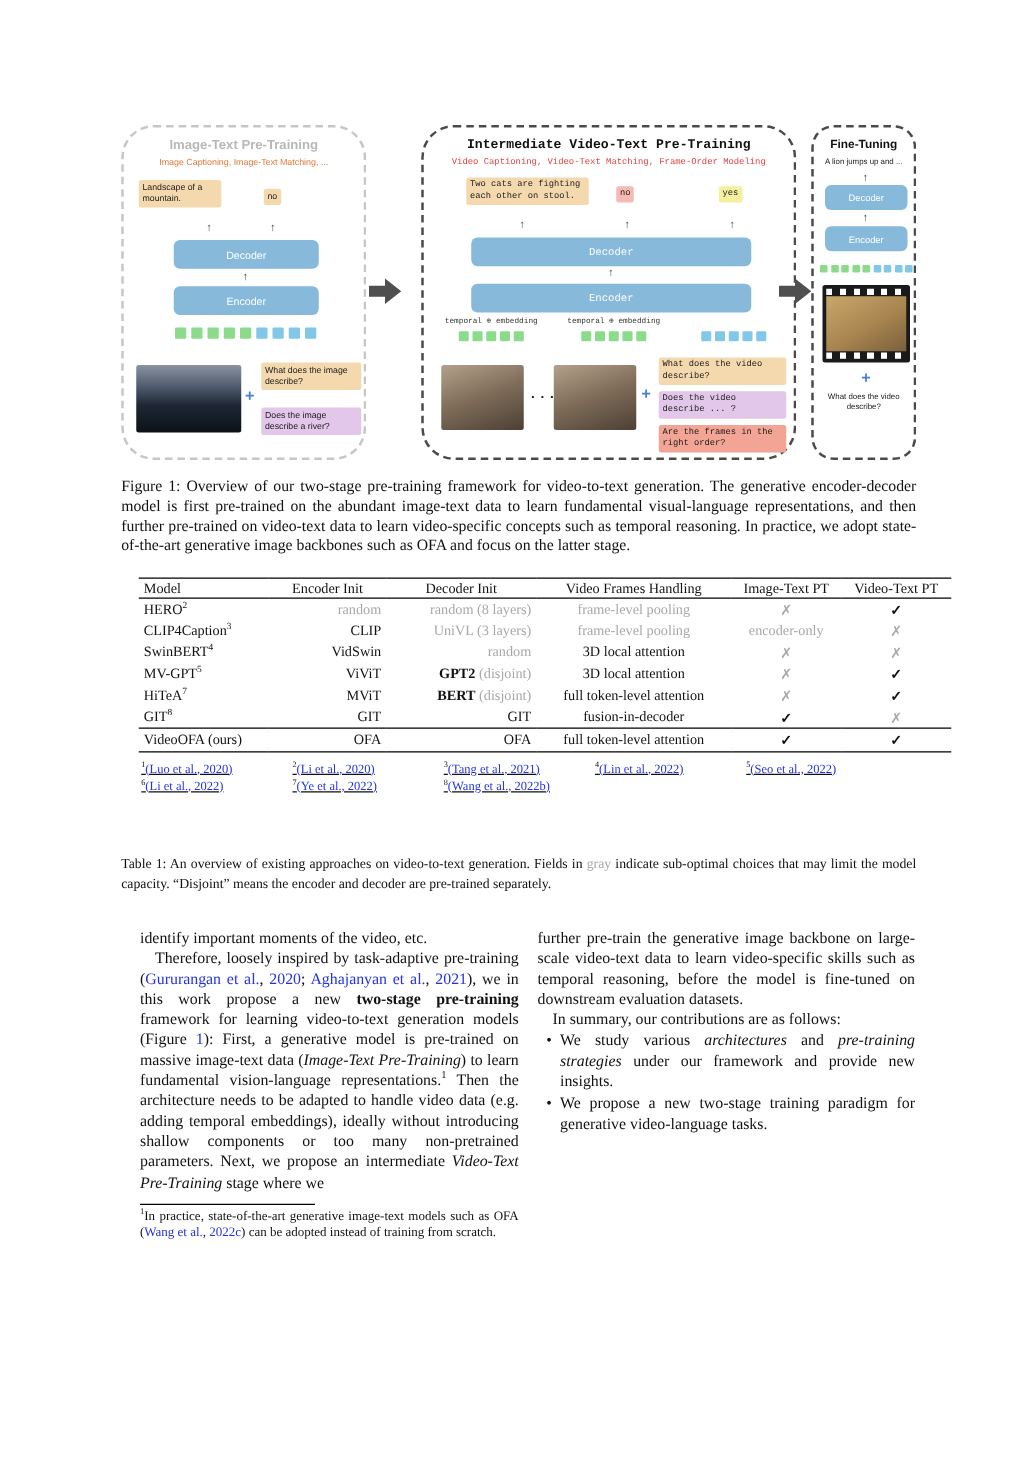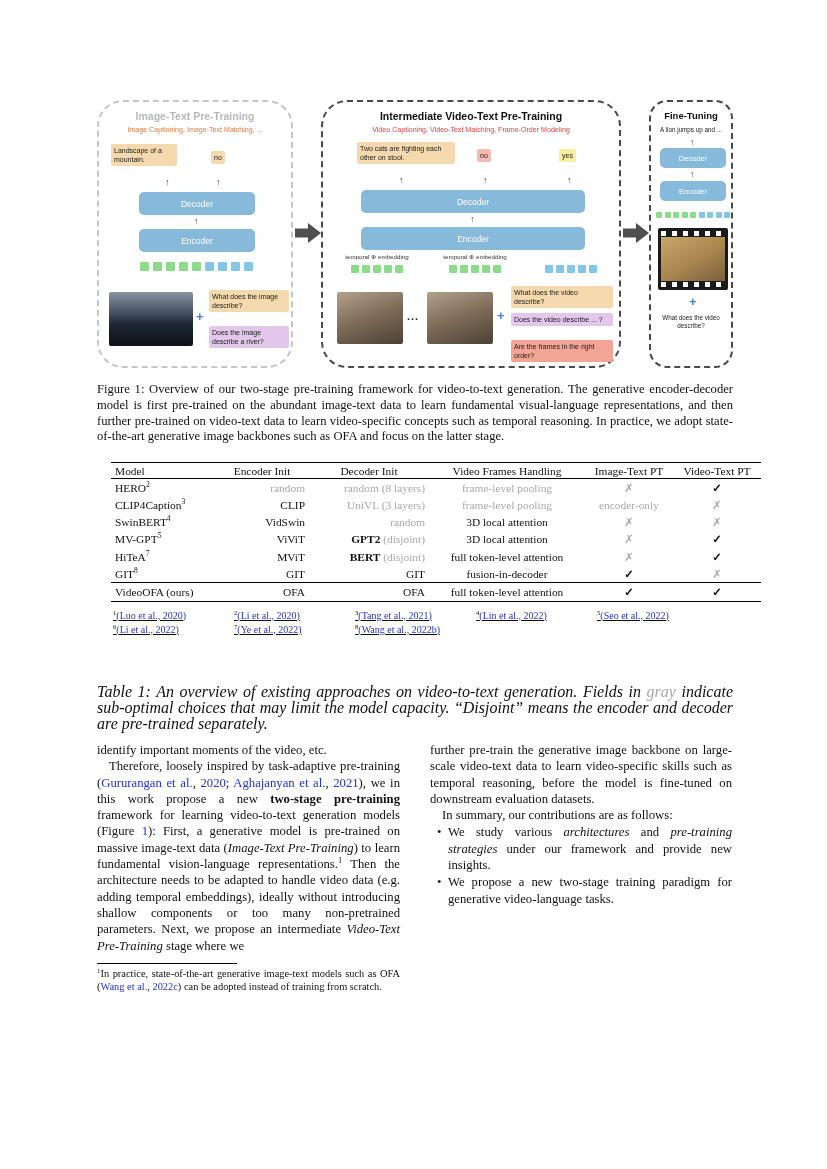--- a/index.html
+++ b/index.html
@@ -4,21 +4,21 @@
 <style>
   html,body{margin:0;padding:0;background:#e8e8e8;}
   .page{position:relative;width:827px;height:1169px;background:#ffffff;margin:0 auto;overflow:hidden;
         font-family:"Liberation Serif",serif;color:#111;}
 
   
   .figure{position:absolute;left:97px;top:100px;width:636px;height:272px;}
   .panel{position:absolute;top:0;height:268px;border:2px dashed #4a4a4a;border-radius:26px;box-sizing:border-box;
          font-family:"Liberation Sans",sans-serif;}
   .panel1{left:0;width:196px;border-color:#c6c6c6;}
-  .panel2{left:224px;width:300px;}
+  .panel2{left:240px;width:300px;font-family:Liberation Mono, monospace;}
   .panel3{left:552px;width:84px;border-radius:18px;}
   .p-title{position:absolute;top:8px;left:0;right:0;text-align:center;font-weight:bold;font-size:10.5px;}
   .panel1 .p-title{color:#b8b8b8;}
   .panel3 .p-title{font-size:9.5px;}
   .p-sub{position:absolute;top:24px;left:0;right:0;text-align:center;font-size:7.1px;}
   .p-sub.orange{color:#e0793a;}
   .p-sub.red{color:#e64040;}
   .chip{position:absolute;border-radius:2px;padding:2px 3px;font-size:7px;line-height:1.3;color:#1a1a1a;}
   .chip.tan{background:#f3d9ad;}
   .chip.purple{background:#e2c7ea;}
@@ -45,22 +45,22 @@
   .stage-arrow{position:absolute;top:122px;width:26px;height:22px;background:#4f4f4f;
                clip-path:polygon(0 30%,50% 30%,50% 4%,100% 50%,50% 96%,50% 70%,0 70%);}
   .filmstrip{position:absolute;left:7px;top:126px;width:70px;height:62px;background:#1a1a1a;border-radius:2px;
              box-sizing:border-box;padding:3px 3px;}
   .sprocket{height:5px;background:repeating-linear-gradient(90deg,#fff 0 5px,#1a1a1a 5px 11px);}
   .film-img{height:44px;margin:1px 0;background:linear-gradient(150deg,#c9a86a 0%,#a8844f 55%,#79603c 100%);}
 
   
   .figcaption{position:absolute;left:97px;top:382px;width:636px;font-size:12.6px;line-height:15.8px;
               text-align:justify;margin:0;}
-  .tablecaption{position:absolute;left:97px;top:684px;width:636px;font-size:16px;line-height:15.8px;
-                text-align:justify;margin:0;font-style:italic;}
+  .tablecaption{position:absolute;left:97px;top:684px;width:636px;font-size:11px;line-height:15.8px;
+                text-align:justify;margin:0;}
 
   
   .tablewrap{position:absolute;left:97px;top:462px;width:636px;}
   table.paper{border-collapse:collapse;table-layout:fixed;width:610px;margin-left:14px;
               border-top:1.4px solid #000;border-bottom:1.4px solid #000;
               font-size:11.4px;font-family:"Liberation Serif",serif;}
   table.paper th,table.paper td{padding:1.6px 4px;overflow:hidden;white-space:nowrap;}
   table.paper thead tr{border-bottom:0.9px solid #000;}
   table.paper tr.rule-above{border-top:0.9px solid #000;}
   table.paper th{font-weight:normal;text-align:center;}
@@ -81,21 +81,21 @@
   .s-i{font-style:italic;}
   .s-cite{color:#2333dd;}
   .s-sup{vertical-align:super;font-size:0.66em;line-height:0;}
   .s-gray{color:#a8a8a8;}
   .s-x{color:#a8a8a8;}
   .s-check{font-weight:bold;}
   .s-checkgray{color:#a8a8a8;font-weight:bold;}
 
   
   .col{position:absolute;top:742px;width:303px;font-size:12.7px;line-height:16.3px;text-align:justify;}
-  .col-left{left:97px;}
+  .col-left{left:112px;}
   .col-right{left:430px;width:302px;}
   .col p{margin:0;}
   .col p.indent{text-indent:12px;}
   .fnrule{width:140px;border-top:1px solid #000;margin:9px 0 4px 0;}
   .footnote{font-size:10.4px;line-height:12.8px;text-align:justify;}
   ul.bullets{margin:1px 0 0 7px;padding:0;list-style:none;}
   ul.bullets li{position:relative;padding-left:11px;margin-bottom:1px;text-align:justify;}
   ul.bullets li::before{content:"\2022";position:absolute;left:0;}
 </style>
 </head>

